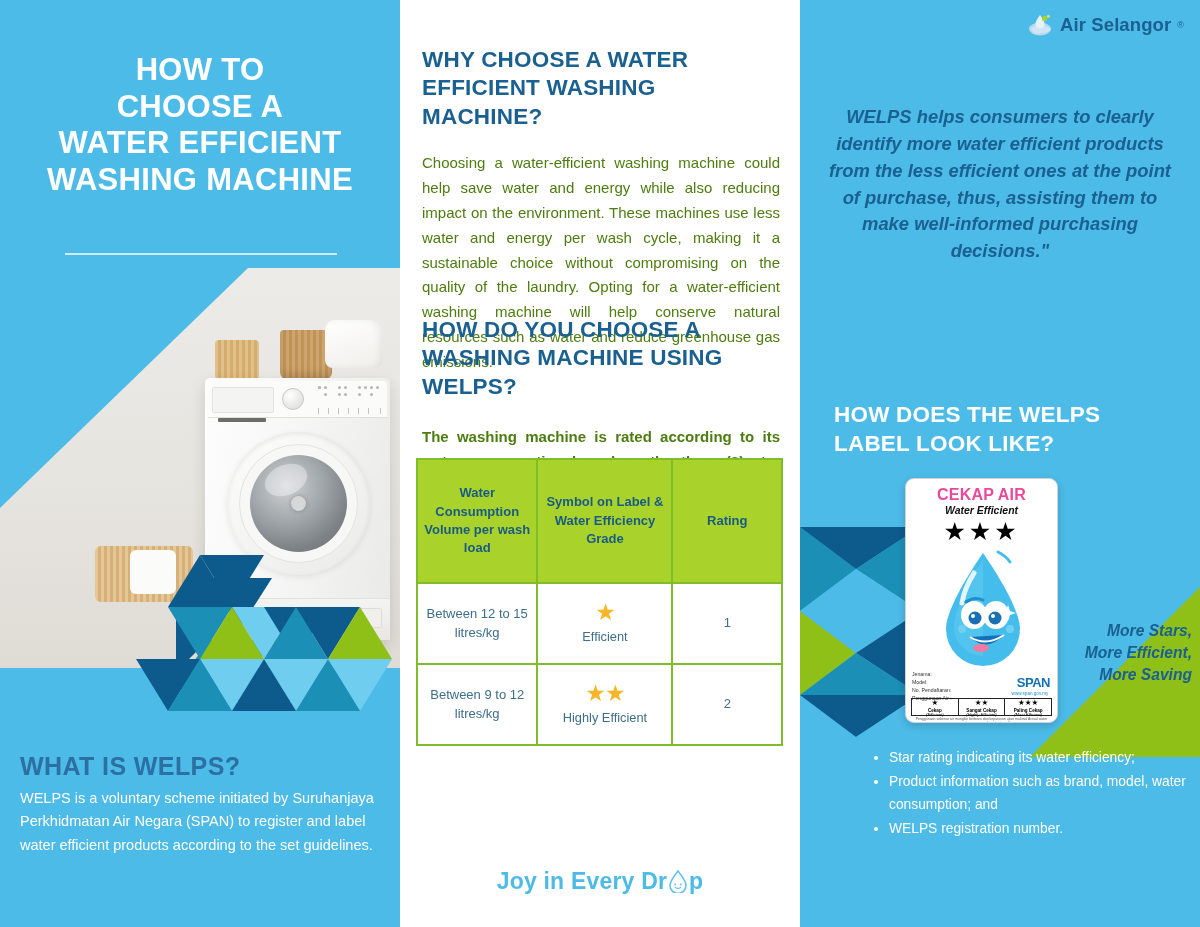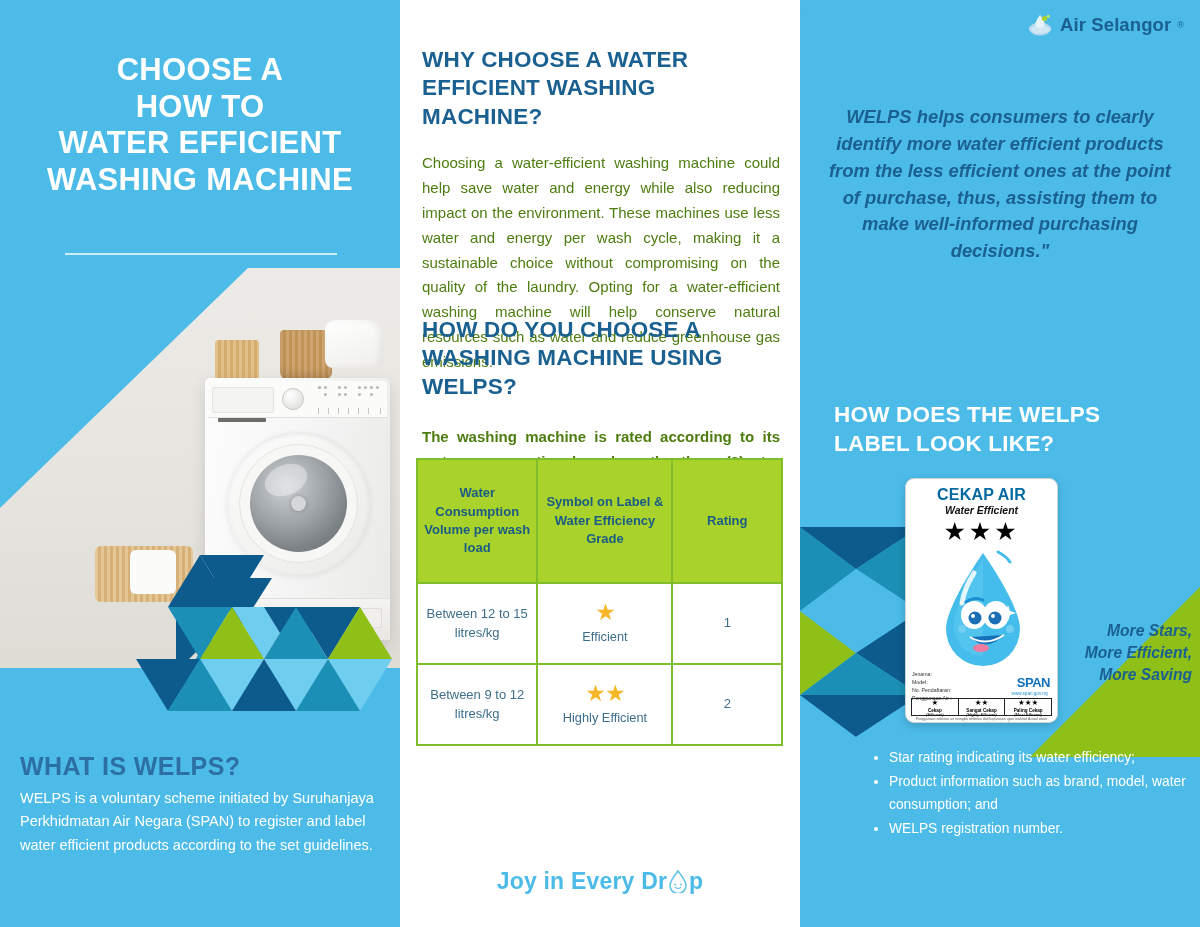--- a/index.html
+++ b/index.html
@@ -190,21 +190,21 @@
     position:absolute; left:34px; top:400px; width:340px;
     color:#ffffff; font-weight:bold; font-size:22.5px; line-height:1.3; letter-spacing:0.2px;
   }
 
   
   .label-card {
     position:absolute; left:905px; top:478px; width:153px; height:245px;
     background:#ffffff; border:1.5px solid #cfd3d6; border-radius:9px;
     box-shadow:0 3px 8px rgba(0,0,0,0.17); overflow:hidden;
   }
-  .lc-title { text-align:center; font-weight:bold; font-size:16px; color:#0369a1; margin-top:7px; letter-spacing:0.2px; }
+  .lc-title { text-align:center; font-weight:bold; font-size:16px; color:#ec4899; margin-top:7px; letter-spacing:0.2px; }
   .lc-sub { text-align:center; font-style:italic; font-weight:bold; font-size:10.5px; color:#111; margin-top:0px; }
   .lc-stars { text-align:center; font-size:25px; color:#000; line-height:1; margin-top:3px; letter-spacing:3px; }
   .lc-droplet { position:absolute; left:28px; top:70px; width:98px; height:118px; }
   .lc-fields {
     position:absolute; left:6px; top:191px; font-size:5.2px; color:#333; line-height:1.55;
   }
   .lc-span { position:absolute; right:7px; top:196px; text-align:center; }
   .lc-span-word { font-weight:bold; font-size:13px; color:#1270b8; letter-spacing:-0.5px;margin-left:7px; }
   .lc-span-url { font-size:4.6px; color:#1e8fd5; margin-top:1px; }
   .lc-grid {
@@ -229,22 +229,22 @@
   .bullets li { margin-bottom:2px; }
 </style>
 </head>
 <body>
 
 <div class="page">
 
   <div class="col-left">
 
     <div class="main-title">
+      <div>HOW TO</div>
       <div>CHOOSE A</div>
-      <div>HOW TO</div>
       <div>WATER EFFICIENT</div>
       <div>WASHING MACHINE</div>
     </div>
     <div class="title-rule"></div>
 
     <div class="photo-wrap">
       <div class="photo">
         <div class="basket-c"></div>
         <div class="towel-b"></div>
         <div class="basket-b"></div>

